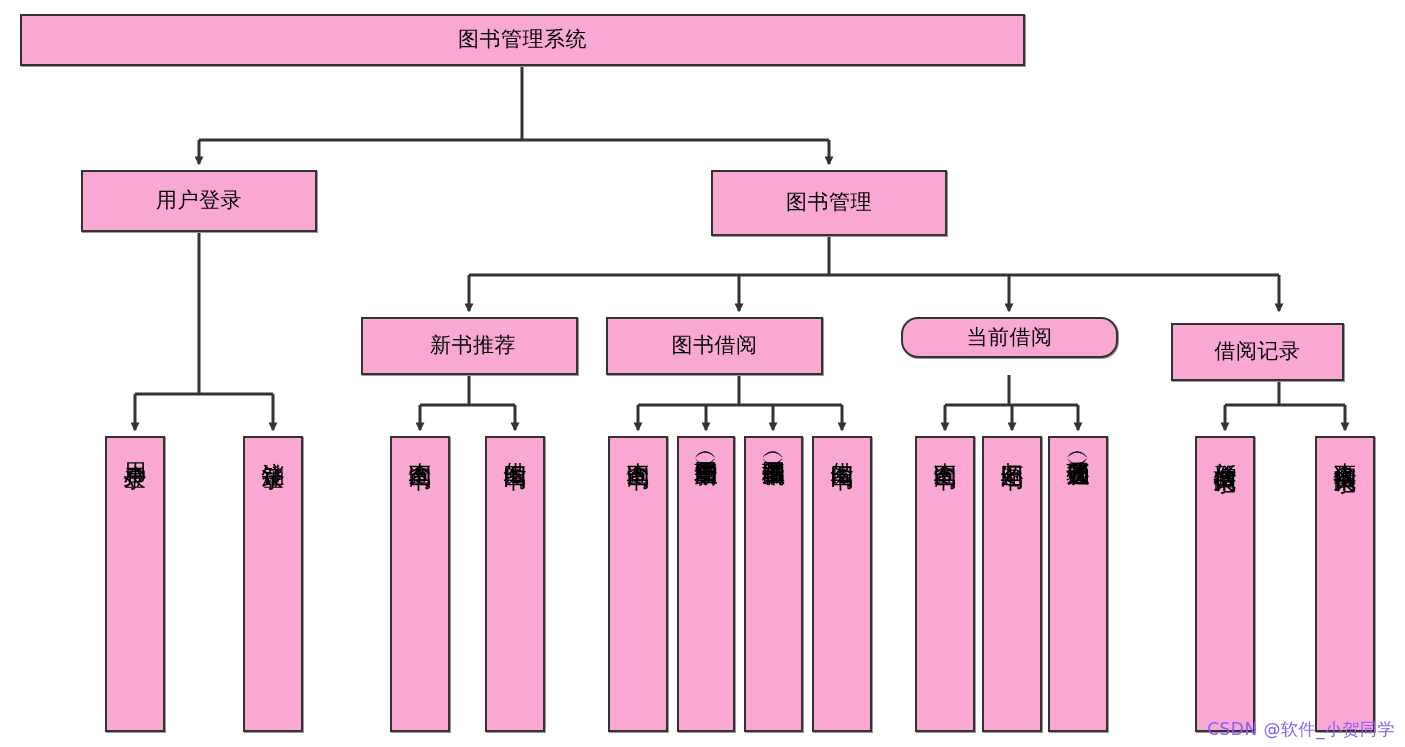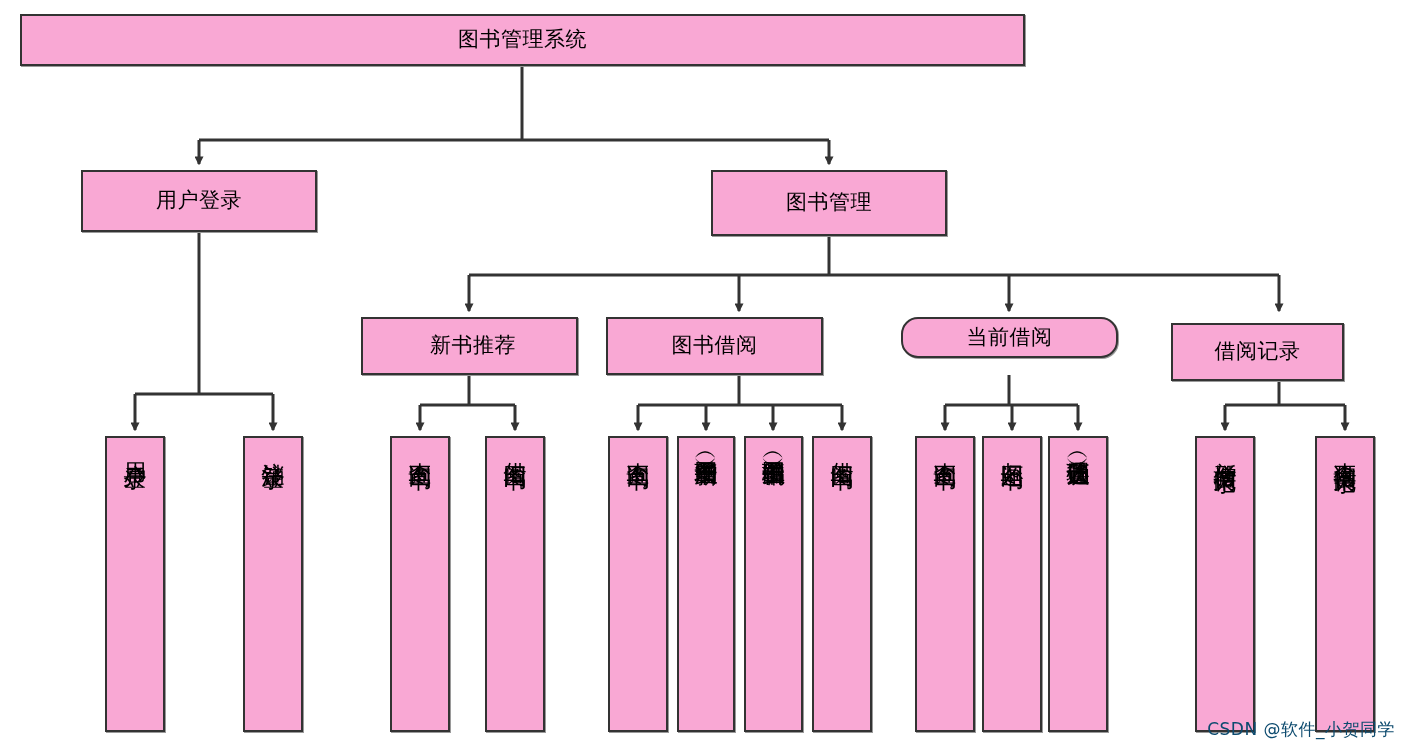--- a/index.html
+++ b/index.html
@@ -61,21 +61,21 @@
   }
   .node.vert.tall .lbl {
     font-size: 23px;
     letter-spacing: 0px;
   }
   #watermark {
     position: absolute;
     right: 10px;
     bottom: 6px;
     font-size: 17px;
-    color: #0c4a6e;
+    color: #8b5cf6;
     letter-spacing: 0.5px;
     z-index: 5;
     white-space: pre;
   }
 </style>
 </head>
 <body>
 
 <div id="canvas">
 

